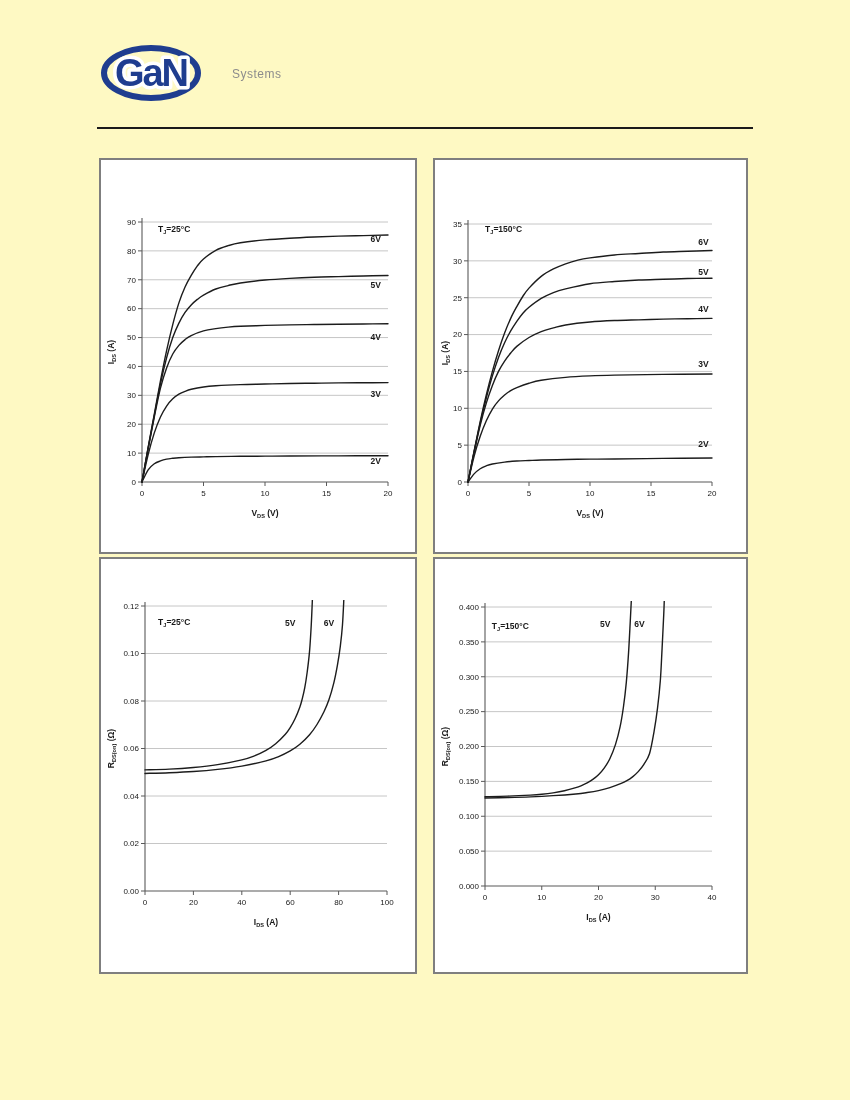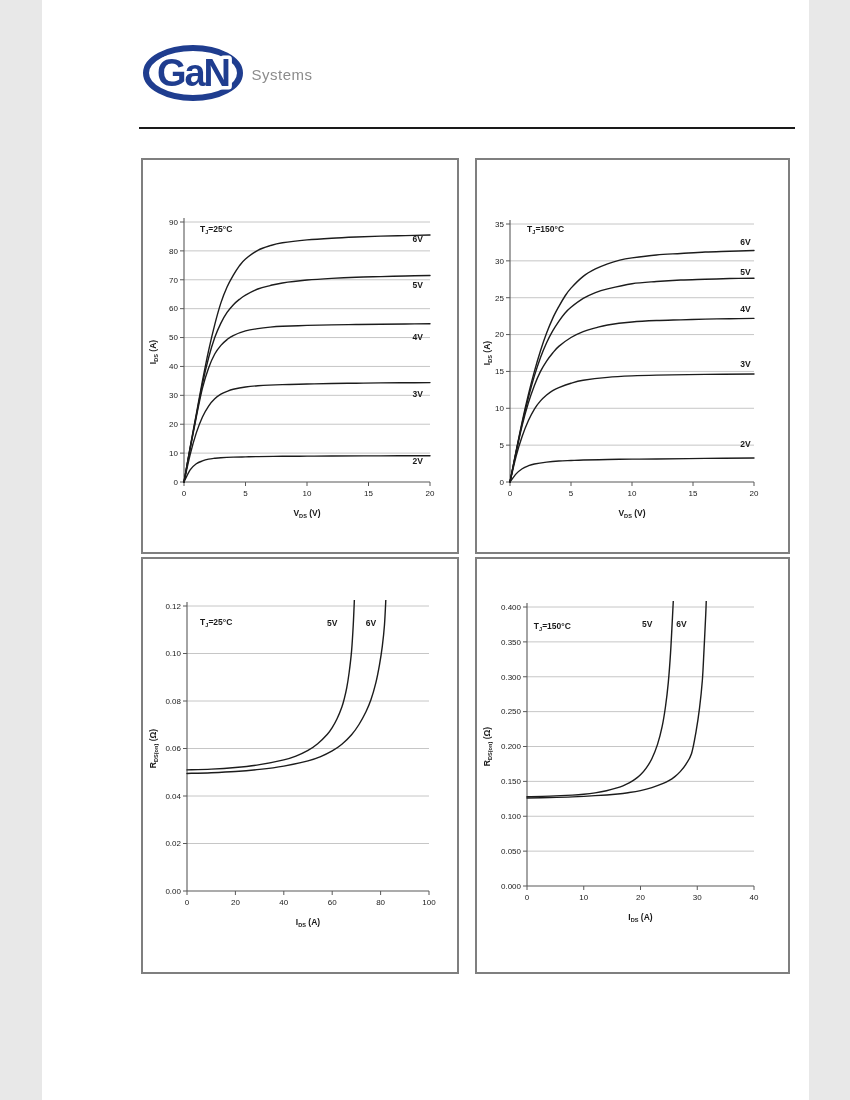--- a/index.html
+++ b/index.html
@@ -1,19 +1,19 @@
 <!DOCTYPE html>
 <html><head>
 <meta charset="utf-8">
 <style>
   html,body{margin:0;padding:0;background:#e8e8e8;}
-  .page{position:relative;width:728px;height:1100px;background:#ffffff;margin:0 auto;
-        font-family:"Liberation Sans","DejaVu Sans",sans-serif;overflow:hidden;padding-left:39px;}
+  .page{position:relative;width:850px;height:1100px;background:#fef9c3;margin:0 auto;
+        font-family:"Liberation Sans","DejaVu Sans",sans-serif;overflow:hidden;}
   .header{position:absolute;left:100px;top:44px;display:flex;align-items:center;}
-  .logo-sub{font-size:15px;color:#8c8c8c;letter-spacing:0.5px;margin-left:4px;margin-top:2px;}
+  .logo-sub{font-size:12px;color:#8c8c8c;letter-spacing:0.5px;margin-left:26px;margin-top:2px;}
   .rule{position:absolute;left:97px;top:127px;width:656px;border-top:2px solid #1a1a1a;}
   .chart-box{position:absolute;border:2px solid #7f7f7f;background:#ffffff;box-sizing:border-box;}
   #box-output-25c {left:99px; top:158px;width:318px;height:396px;}
   #box-output-150c{left:433px;top:158px;width:315px;height:396px;}
   #box-rdson-25c  {left:99px; top:557px;width:318px;height:417px;}
   #box-rdson-150c {left:433px;top:557px;width:315px;height:417px;}
   svg{display:block;}
 </style>
 </head>
 <body>

